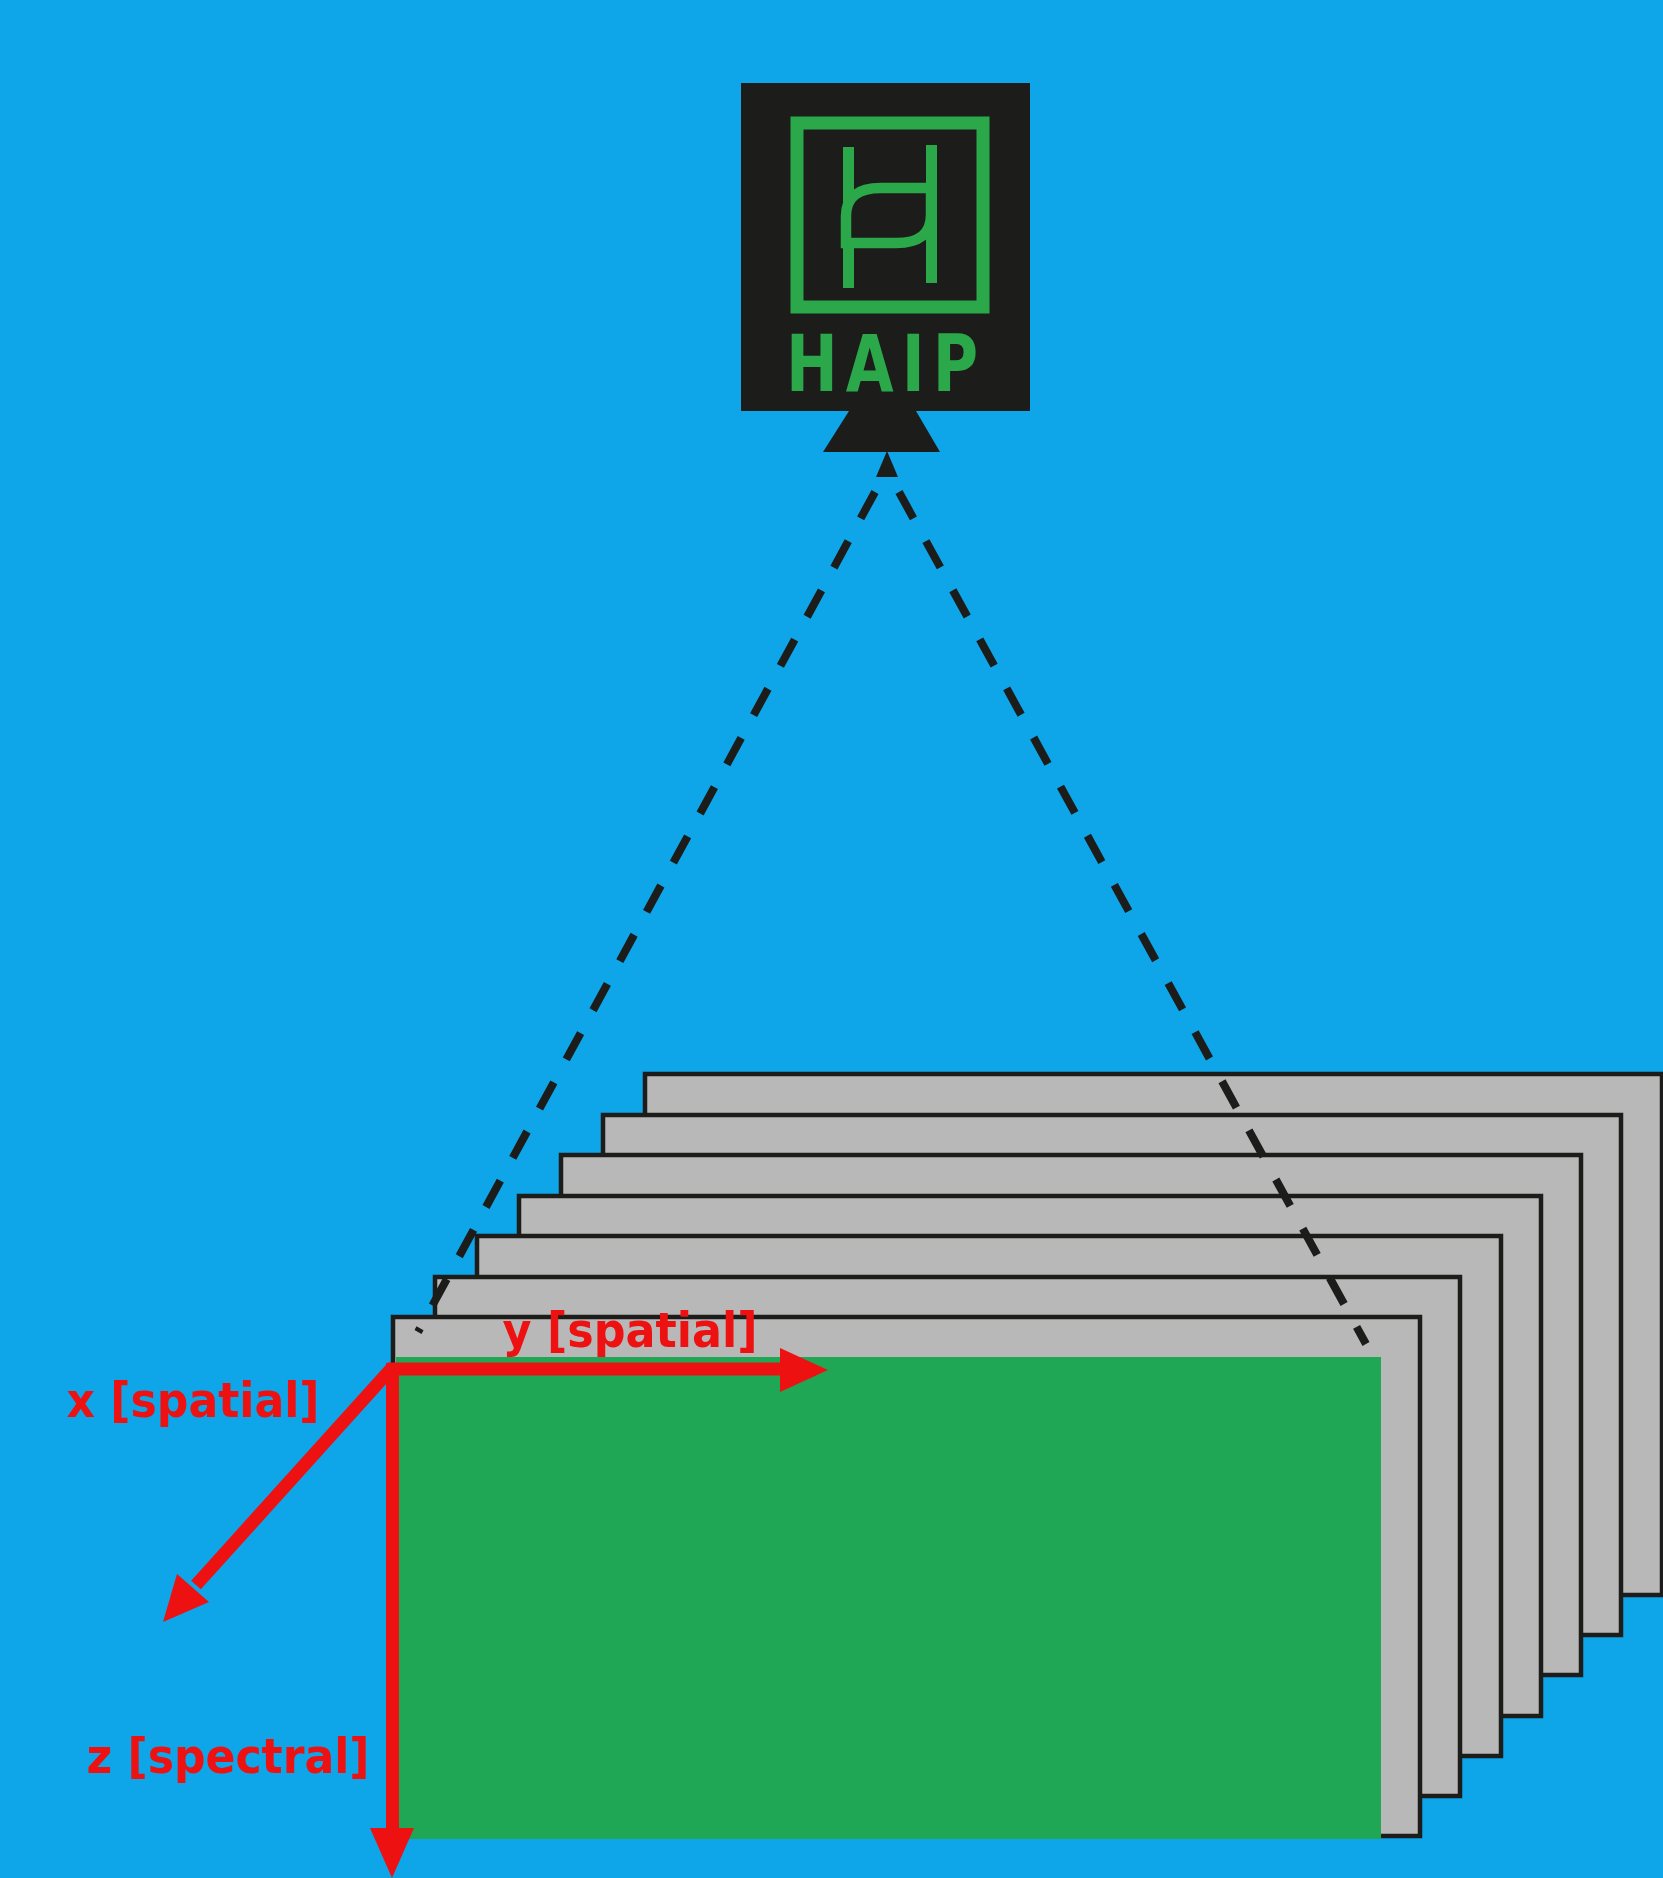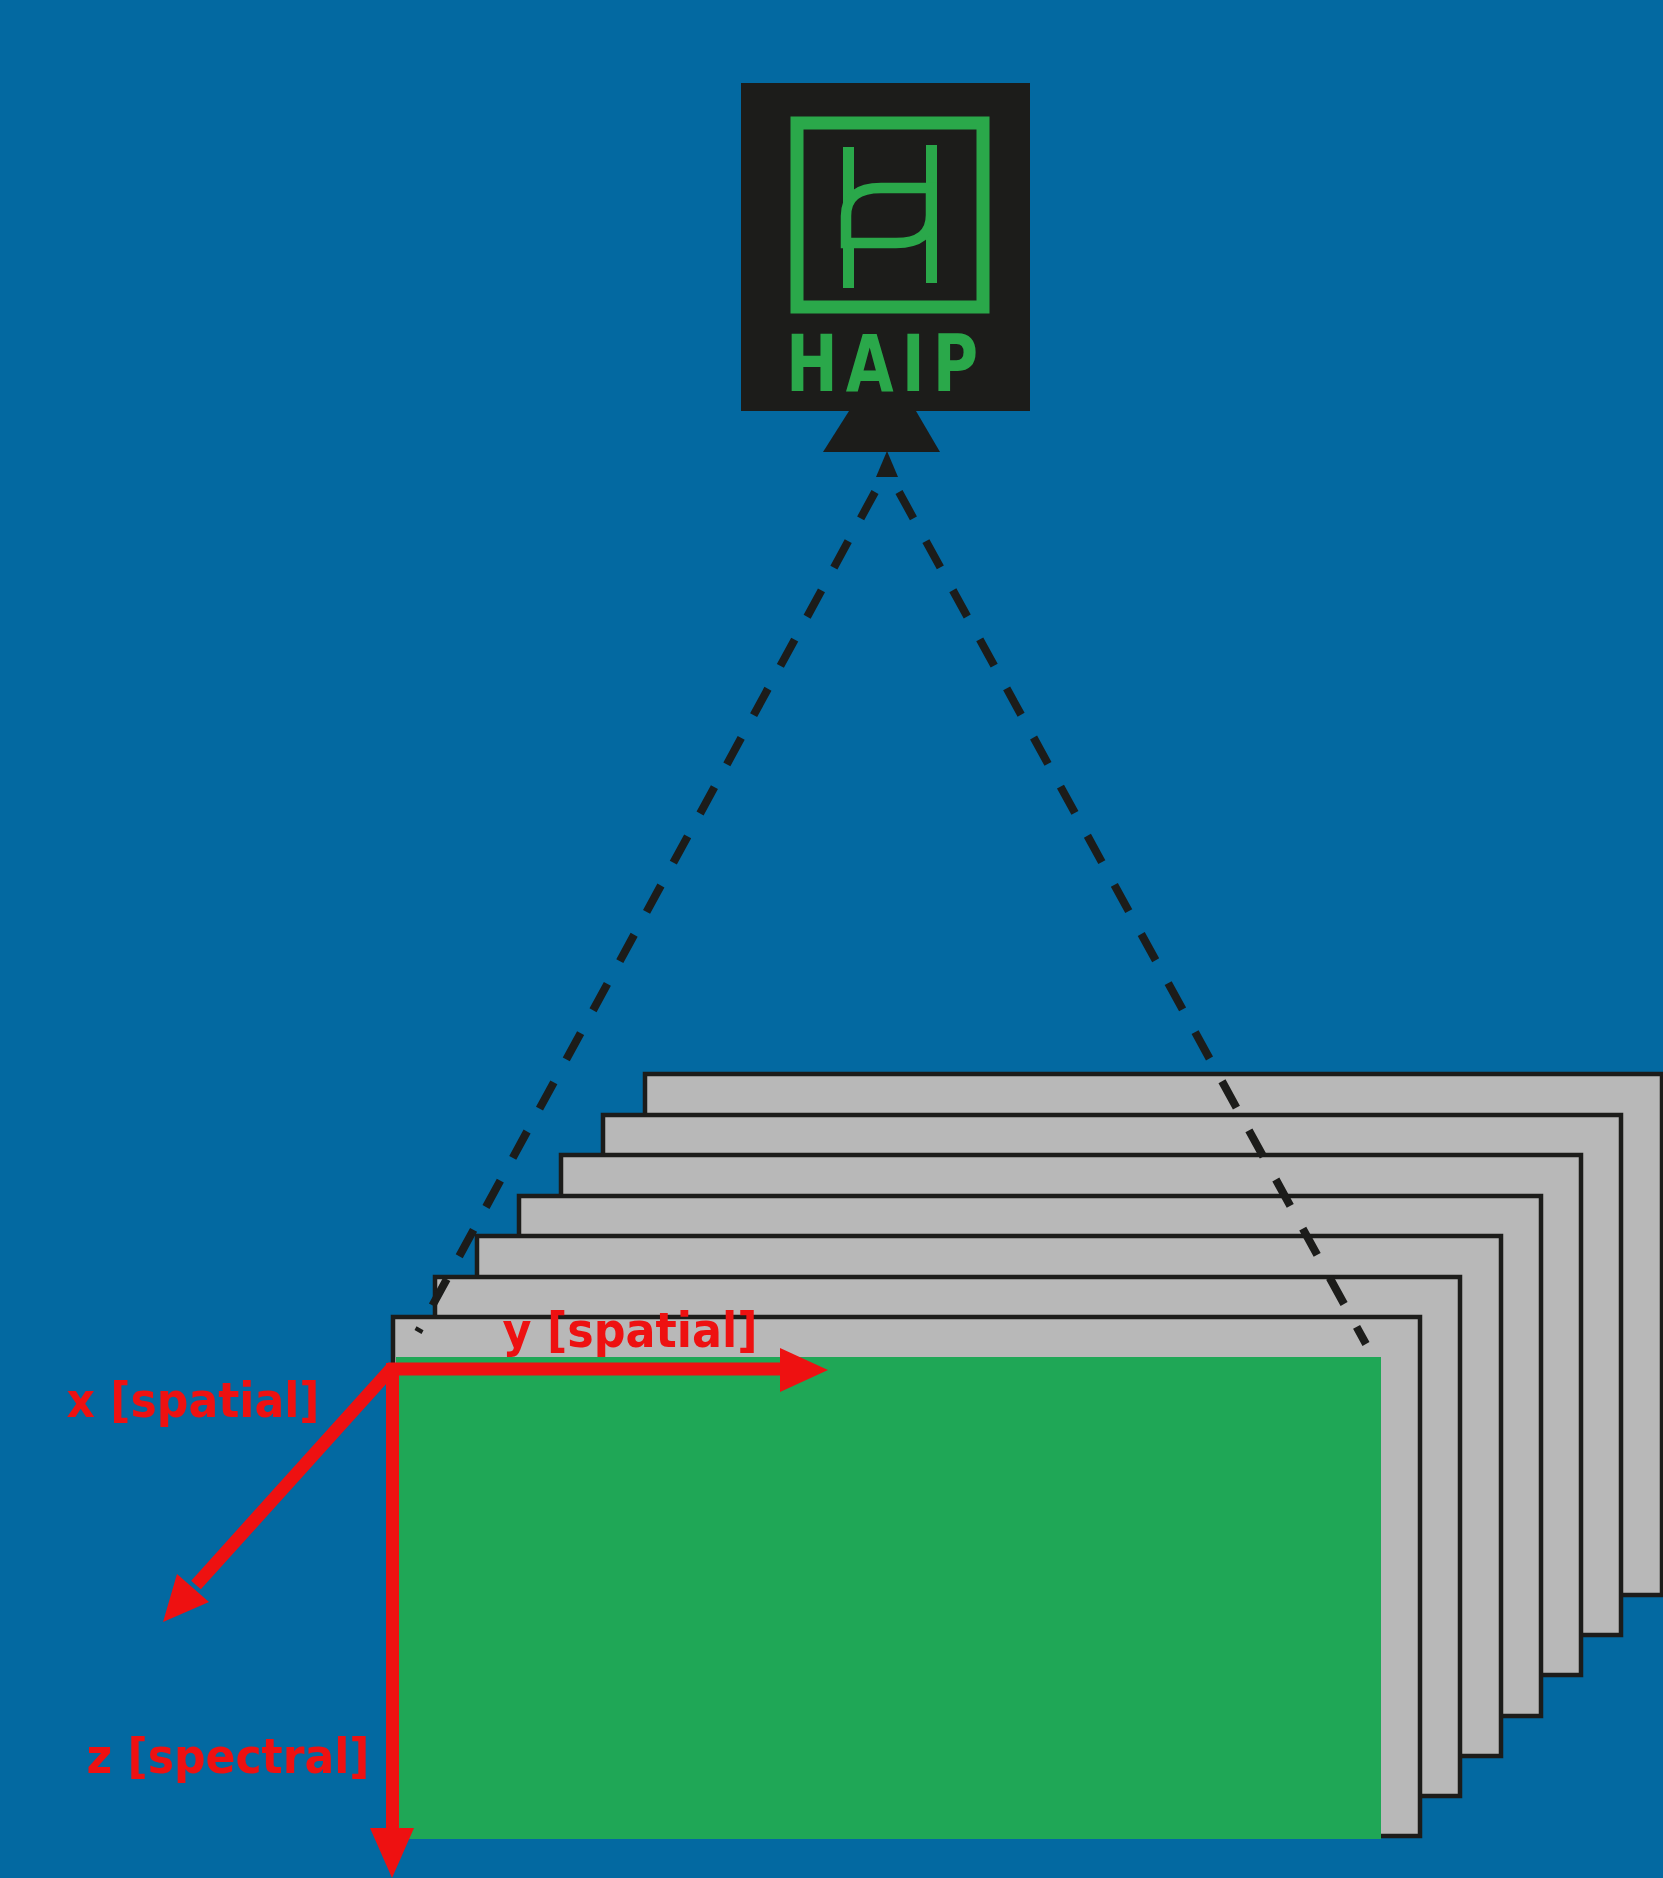--- a/index.html
+++ b/index.html
@@ -1,20 +1,20 @@
 <!DOCTYPE html>
 <html><head>
 <meta charset="utf-8">
 <style>
   html, body { margin: 0; padding: 0; background: #ffffff; }
   .stage {
     position: relative;
     width: 1663px;
     height: 1878px;
-    background: #0369a1;
+    background: #0ea5e9;
     font-family: "DejaVu Sans", "Liberation Sans", sans-serif;
   }
   svg { display: block; }
   .wordmark {
     font-family: "DejaVu Sans", "Liberation Sans", sans-serif;
     font-weight: bold;
   }
   .axis-label {
     font-family: "DejaVu Sans", "Liberation Sans", sans-serif;
     font-weight: bold;

